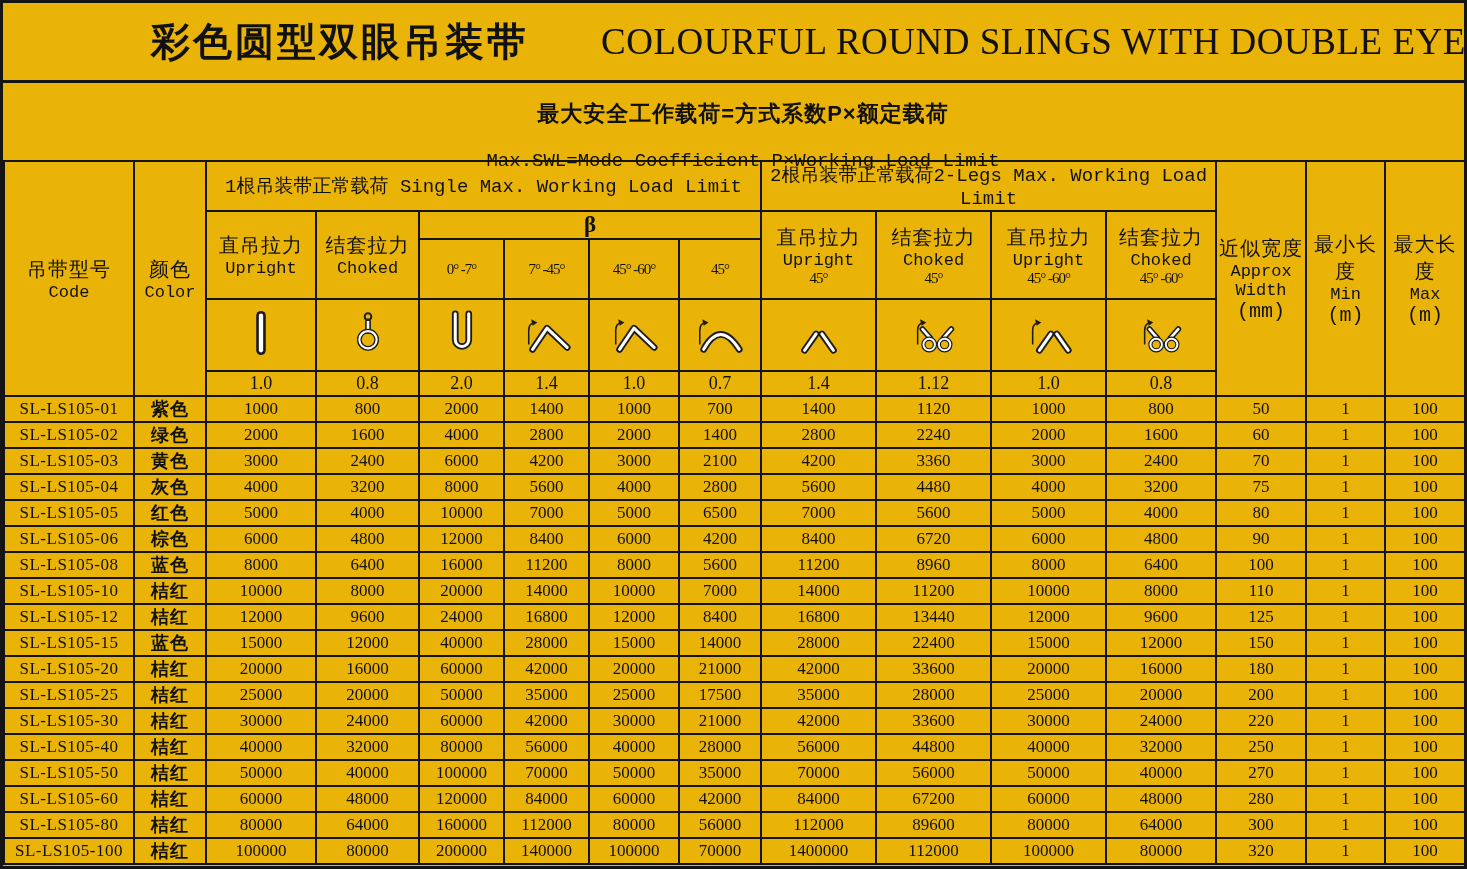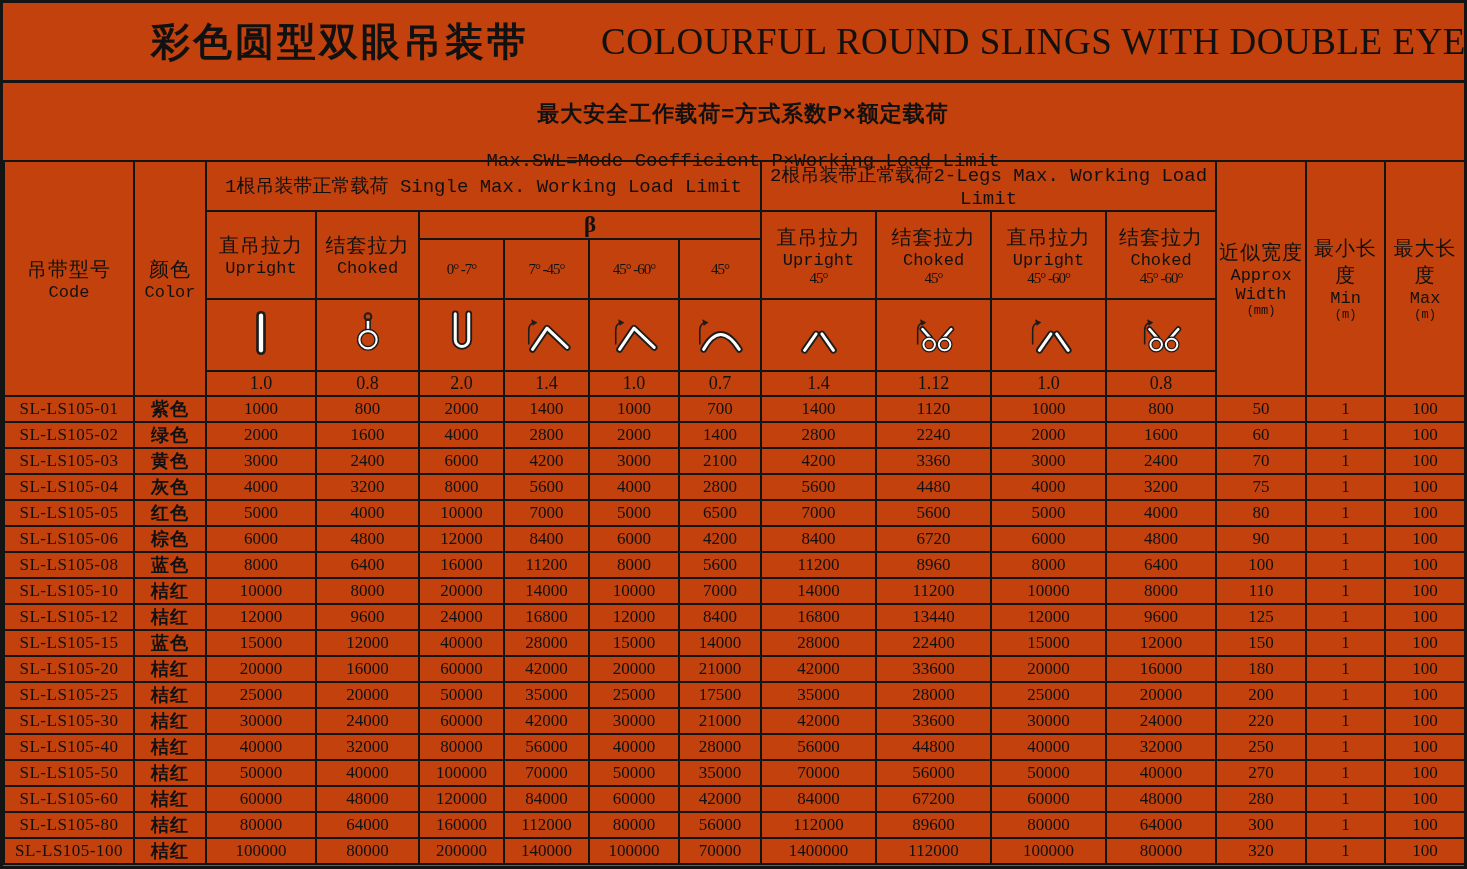--- a/index.html
+++ b/index.html
@@ -1,17 +1,17 @@
 <!DOCTYPE html>
 <html><head>
 <meta charset="utf-8">
 <style>
   html,body{margin:0;padding:0;background:#e8e8e8;}
   body{width:1467px;height:869px;overflow:hidden;font-family:"Liberation Sans",sans-serif;color:#111;}
-  .sheet{position:absolute;left:0;top:0;width:1467px;height:869px;background:#c2410c;border:3px solid #141414;box-sizing:border-box;}
+  .sheet{position:absolute;left:0;top:0;width:1467px;height:869px;background:#eab308;border:3px solid #141414;box-sizing:border-box;}
 
   
   .title-bar{height:80px;border-bottom:3px solid #141414;display:flex;align-items:center;box-sizing:border-box;}
   .title-zh{font-size:39px;font-weight:bold;margin-left:148px;letter-spacing:3px;white-space:nowrap;}
   .title-en{font-size:37px;font-family:"Liberation Serif",serif;margin-left:72px;letter-spacing:0.5px;white-space:nowrap;}
 
   
   .subtitle{position:relative;height:77px;box-sizing:border-box;}
   .note{position:absolute;top:16px;text-align:center;}
   .note-left{left:470px;width:540px;}
@@ -20,21 +20,21 @@
   .note .en{font-size:19px;margin-top:21px;font-family:"Liberation Mono",monospace;white-space:nowrap;}
 
   
   table{border-collapse:collapse;table-layout:fixed;width:1461px;margin-left:0;}
   th,td{border:2px solid #141414;text-align:center;vertical-align:middle;padding:0;overflow:hidden;font-weight:normal;box-sizing:border-box;}
   .zh20{font-size:20px;letter-spacing:1px;}
   .en-mono{font-family:"Liberation Mono",monospace;font-size:17px;}
   .grp{font-size:19px;font-family:"Liberation Mono",monospace;}
   .beta-cell{font-size:23px;font-weight:bold;font-family:"Liberation Serif",serif;}
   .angle{font-size:15px;font-family:Liberation Serif, serif;letter-spacing:-1px;}
-  .small-unit{font-size:12px;font-family:"Liberation Mono",monospace;}
+  .small-unit{font-size:20px;font-family:"Liberation Mono",monospace;}
   tr.icons-row td{height:72px;}
   tr.coeff-row td{height:25px;font-size:18px;font-family:"Liberation Serif",serif;}
   tbody.data tr{height:26px;}
   tbody.data td{font-size:17px;font-family:"Liberation Serif",serif;}
   tbody.data td.color-cell{font-size:18px;font-family:"Liberation Sans",sans-serif;font-weight:600;letter-spacing:1px;}
   tbody.data td.code-cell{letter-spacing:0.5px;}
   .icon{display:inline-block;line-height:0;}
 </style>
 </head>
 <body>

